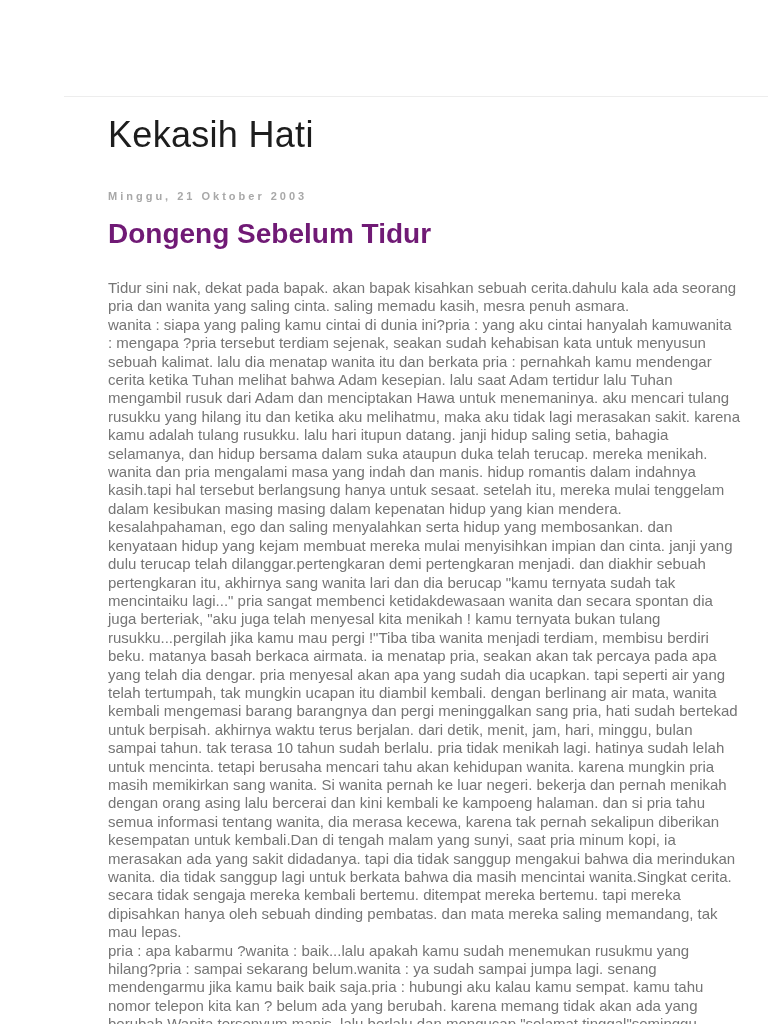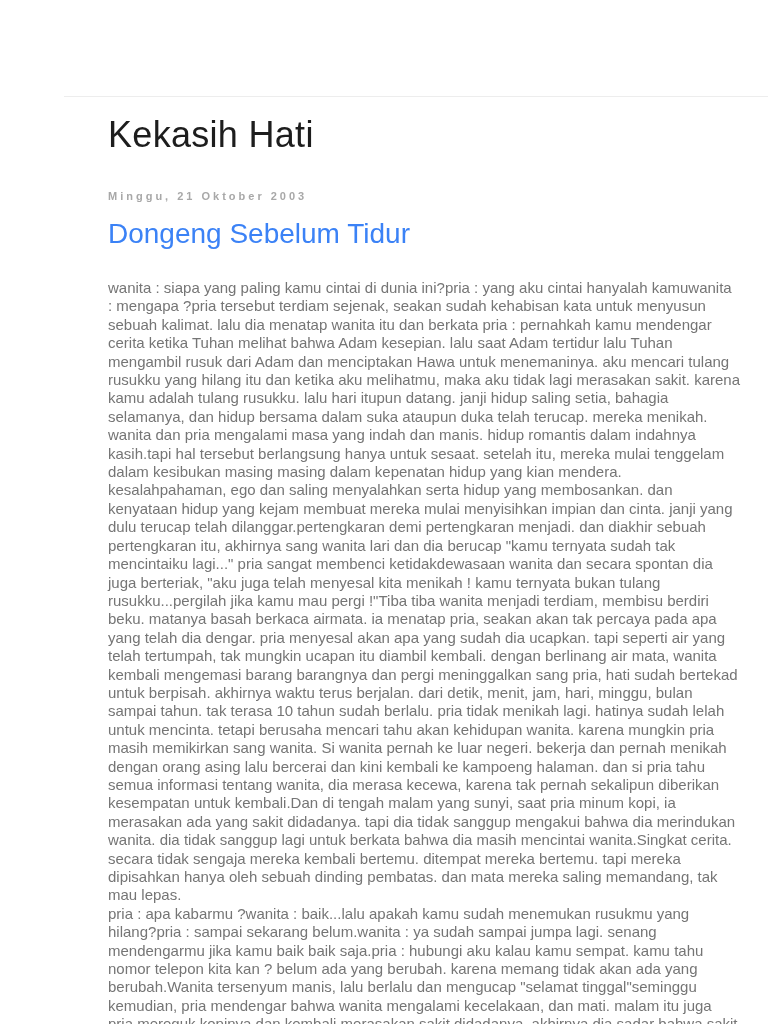--- a/index.html
+++ b/index.html
@@ -38,22 +38,22 @@
     font-size: 11px;
     line-height: 14px;
     font-weight: 700;
     letter-spacing: 3px;
     color: #a8a8a8;
   }
   .post-title {
     margin-top: 2px;
     font-size: 28px;
     line-height: 33px;
-    font-weight: 400;
-    color: #3b82f6;
+    font-weight: 700;
+    color: #701a75;
     display: inline-block;
     cursor: pointer;
   }
   .post-body {
     margin-top: 17px;
     font-size: 15px;
     line-height: 18.4px;
     color: #757575;
   }
   .post-body p {
@@ -63,17 +63,18 @@
 </head>
 <body>
 
 <div class="page">
   <div class="header-divider"></div>
   <div class="content">
     <h1 class="blog-title">Kekasih Hati</h1>
     <div class="post-date">Minggu, 21 Oktober 2003</div>
     <h2 class="post-title">Dongeng Sebelum Tidur</h2>
     <div class="post-body">
+      <p>Tidur sini nak, dekat pada bapak. akan bapak kisahkan sebuah cerita.dahulu kala ada seorang pria dan wanita yang saling cinta. saling memadu kasih, mesra penuh asmara.</p>
       <p>wanita : siapa yang paling kamu cintai di dunia ini?pria : yang aku cintai hanyalah kamuwanita : mengapa ?pria tersebut terdiam sejenak, seakan sudah kehabisan kata untuk menyusun sebuah kalimat. lalu dia menatap wanita itu dan berkata pria : pernahkah kamu mendengar cerita ketika Tuhan melihat bahwa Adam kesepian. lalu saat Adam tertidur lalu Tuhan mengambil rusuk dari Adam dan menciptakan Hawa untuk menemaninya. aku mencari tulang rusukku yang hilang itu dan ketika aku melihatmu, maka aku tidak lagi merasakan sakit. karena kamu adalah tulang rusukku. lalu hari itupun datang. janji hidup saling setia, bahagia selamanya, dan hidup bersama dalam suka ataupun duka telah terucap. mereka menikah. wanita dan pria mengalami masa yang indah dan manis. hidup romantis dalam indahnya kasih.tapi hal tersebut berlangsung hanya untuk sesaat. setelah itu, mereka mulai tenggelam dalam kesibukan masing masing dalam kepenatan hidup yang kian mendera. kesalahpahaman, ego dan saling menyalahkan serta hidup yang membosankan. dan kenyataan hidup yang kejam membuat mereka mulai menyisihkan impian dan cinta. janji yang dulu terucap telah dilanggar.pertengkaran demi pertengkaran menjadi. dan diakhir sebuah pertengkaran itu, akhirnya sang wanita lari dan dia berucap "kamu ternyata sudah tak mencintaiku lagi..." pria sangat membenci ketidakdewasaan wanita dan secara spontan dia juga berteriak, "aku juga telah menyesal kita menikah ! kamu ternyata bukan tulang rusukku...pergilah jika kamu mau pergi !"Tiba tiba wanita menjadi terdiam, membisu berdiri beku. matanya basah berkaca airmata. ia menatap pria, seakan akan tak percaya pada apa yang telah dia dengar. pria menyesal akan apa yang sudah dia ucapkan. tapi seperti air yang telah tertumpah, tak mungkin ucapan itu diambil kembali. dengan berlinang air mata, wanita kembali mengemasi barang barangnya dan pergi meninggalkan sang pria, hati sudah bertekad untuk berpisah. akhirnya waktu terus berjalan. dari detik, menit, jam, hari, minggu, bulan sampai tahun. tak terasa 10 tahun sudah berlalu. pria tidak menikah lagi. hatinya sudah lelah untuk mencinta. tetapi berusaha mencari tahu akan kehidupan wanita. karena mungkin pria masih memikirkan sang wanita. Si wanita pernah ke luar negeri. bekerja dan pernah menikah dengan orang asing lalu bercerai dan kini kembali ke kampoeng halaman. dan si pria tahu semua informasi tentang wanita, dia merasa kecewa, karena tak pernah sekalipun diberikan kesempatan untuk kembali.Dan di tengah malam yang sunyi, saat pria minum kopi, ia merasakan ada yang sakit didadanya. tapi dia tidak sanggup mengakui bahwa dia merindukan wanita. dia tidak sanggup lagi untuk berkata bahwa dia masih mencintai wanita.Singkat cerita. secara tidak sengaja mereka kembali bertemu. ditempat mereka bertemu. tapi mereka dipisahkan hanya oleh sebuah dinding pembatas. dan mata mereka saling memandang, tak mau lepas.</p>
       <p>pria : apa kabarmu ?wanita : baik...lalu apakah kamu sudah menemukan rusukmu yang hilang?pria : sampai sekarang belum.wanita : ya sudah sampai jumpa lagi. senang mendengarmu jika kamu baik baik saja.pria : hubungi aku kalau kamu sempat. kamu tahu nomor telepon kita kan ? belum ada yang berubah. karena memang tidak akan ada yang berubah.Wanita tersenyum manis, lalu berlalu dan mengucap "selamat tinggal"seminggu kemudian, pria mendengar bahwa wanita mengalami kecelakaan, dan mati. malam itu juga pria mereguk kopinya dan kembali merasakan sakit didadanya. akhirnya dia sadar bahwa sakit itu adalah karena wanita. tulang rusuknya sendiri yang sudah retak yang dengan bodohnya dia patahkan</p>
     </div>
   </div>
 </div>
 
 </body></html>

